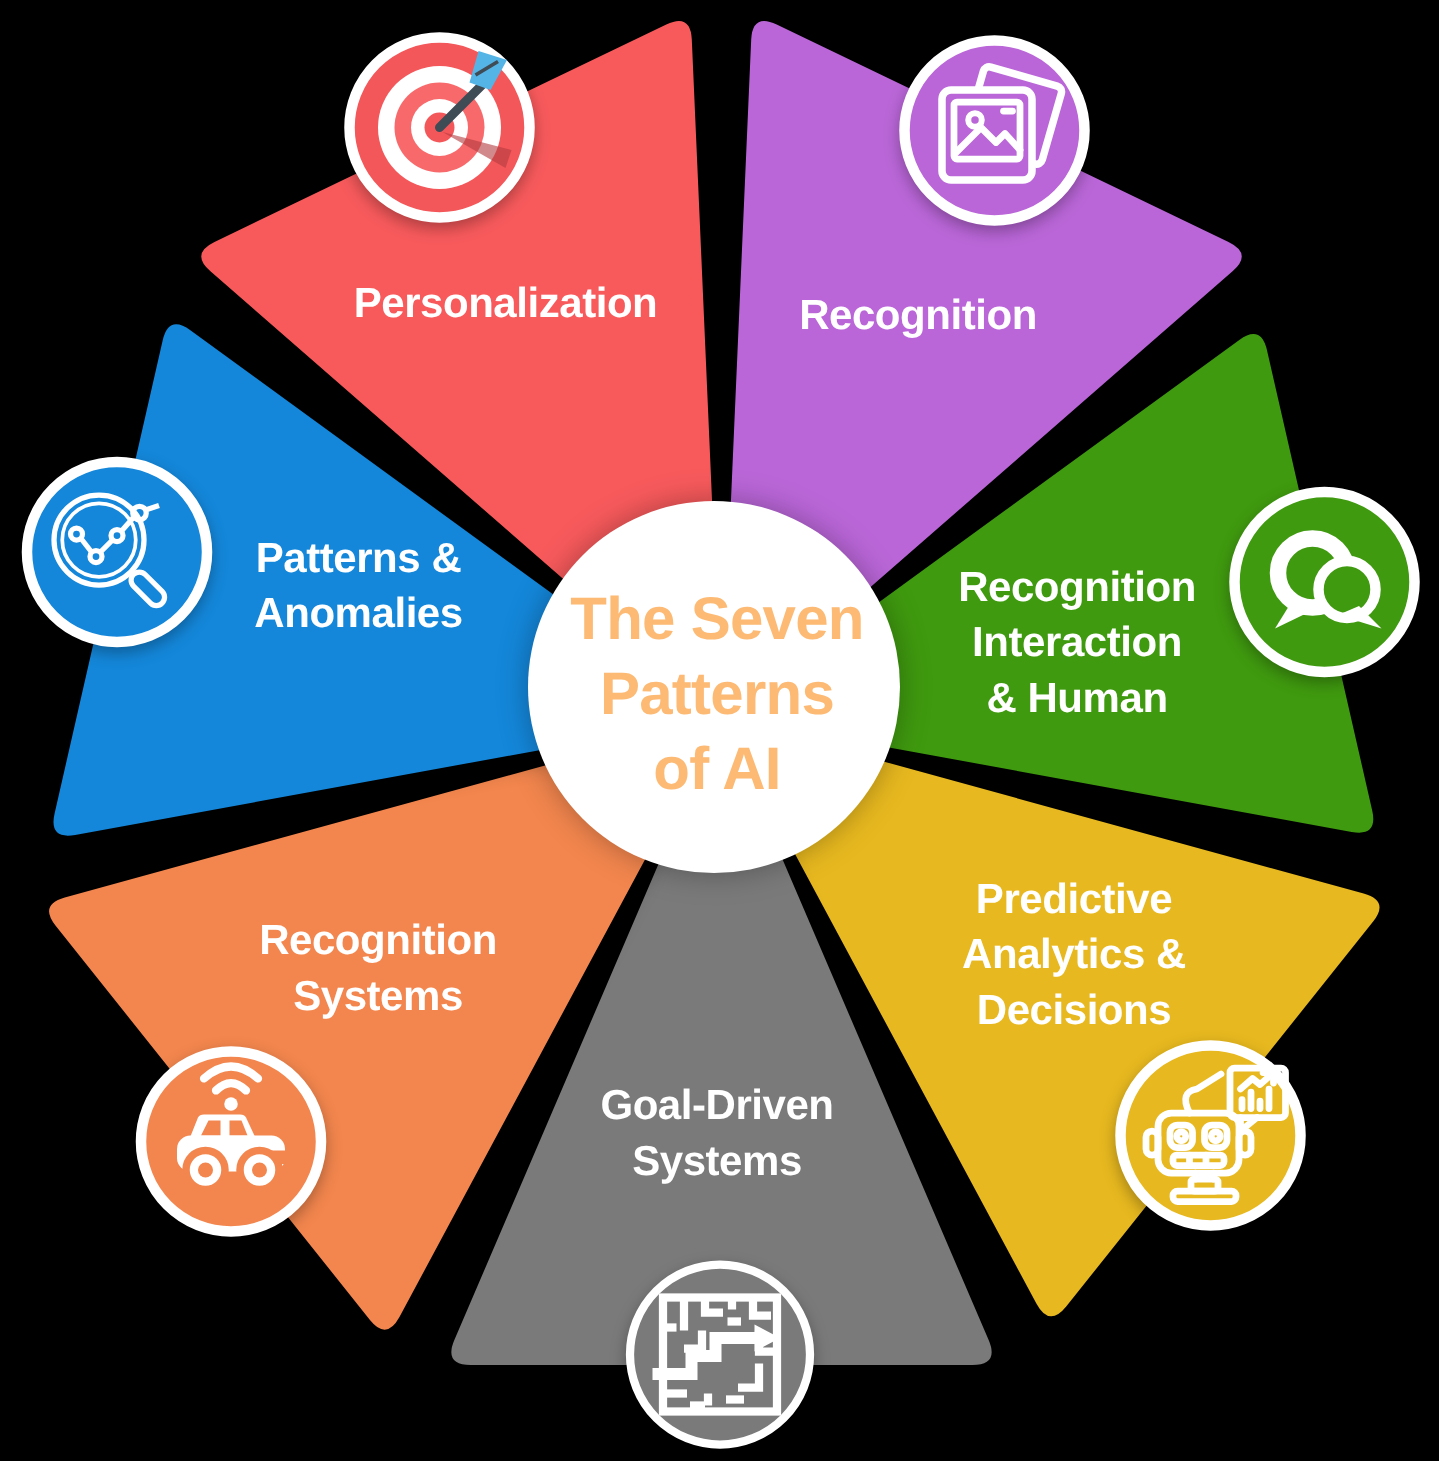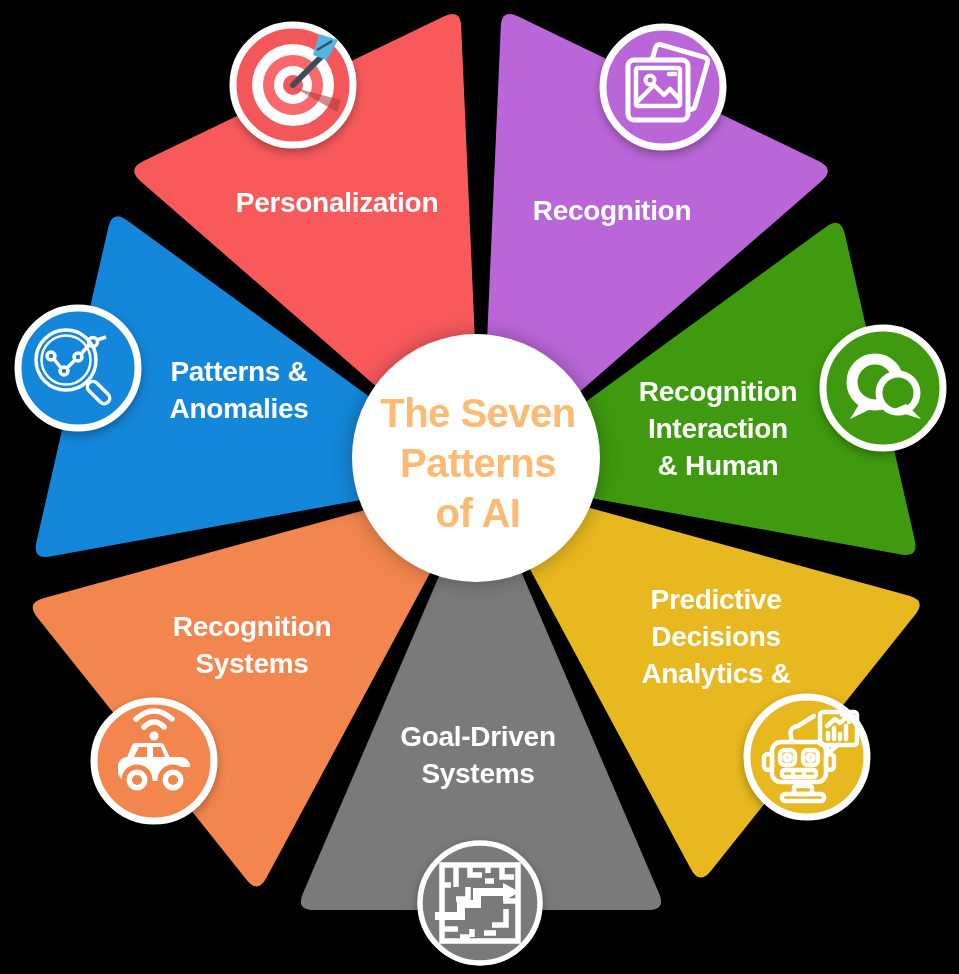--- a/index.html
+++ b/index.html
@@ -60,22 +60,22 @@
     <div class="seg-label" style="left:612px;top:210px;">
       <div>Recognition</div>
     </div>
     <div class="seg-label" style="left:718px;top:428px;">
       <div>Recognition</div>
       <div>Interaction</div>
       <div>&amp; Human</div>
     </div>
     <div class="seg-label" style="left:684px;top:636px;margin-left:32px;">
       <div>Predictive</div>
+      <div>Analytics &amp;</div>
       <div>Decisions</div>
-      <div>Analytics &amp;</div>
     </div>
     <div class="seg-label" style="left:478px;top:755px;">
       <div>Goal-Driven</div>
       <div>Systems</div>
     </div>
     <div class="seg-label" style="left:252px;top:645px;">
       <div>Recognition</div>
       <div>Systems</div>
     </div>
     <div class="seg-label" style="left:239px;top:390px;">

